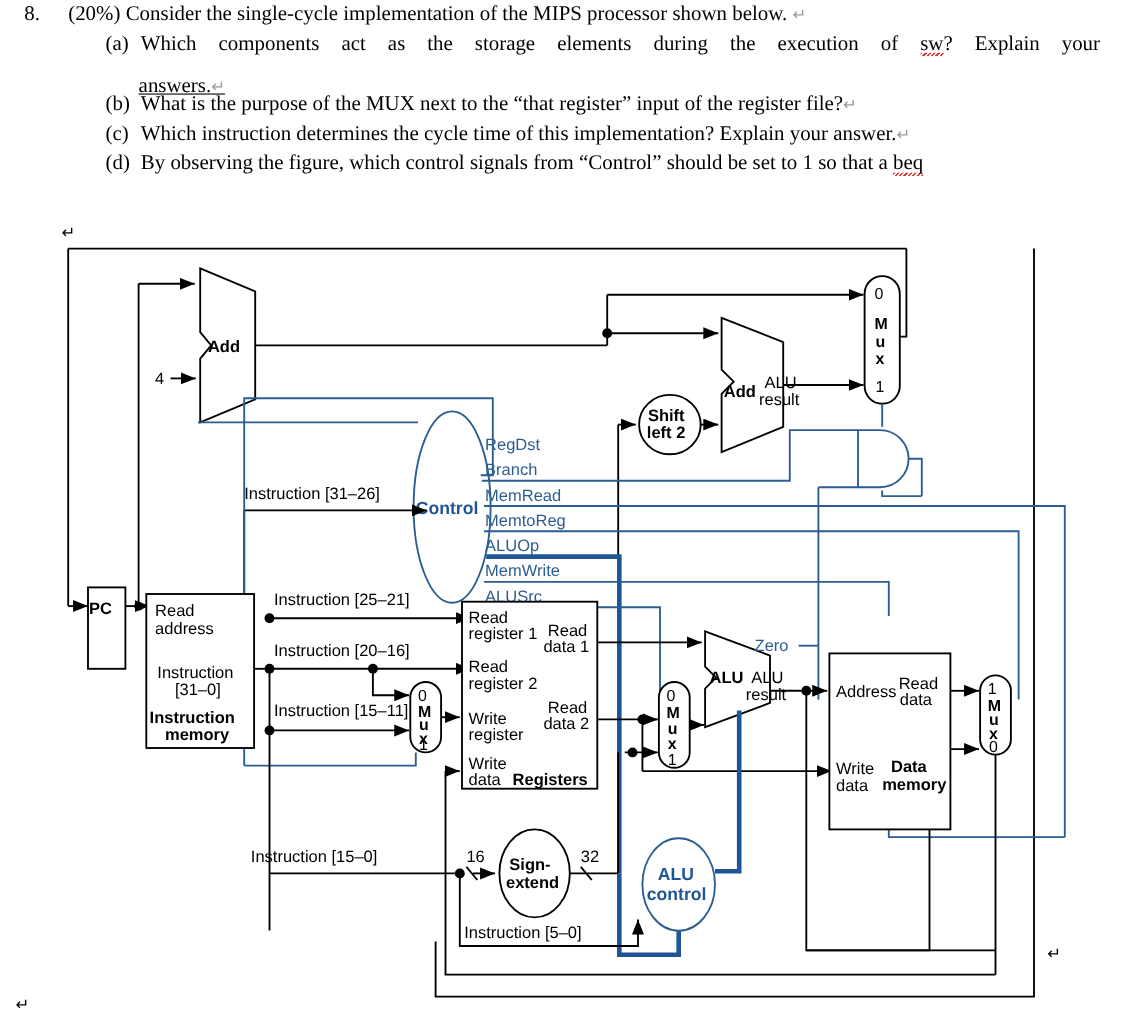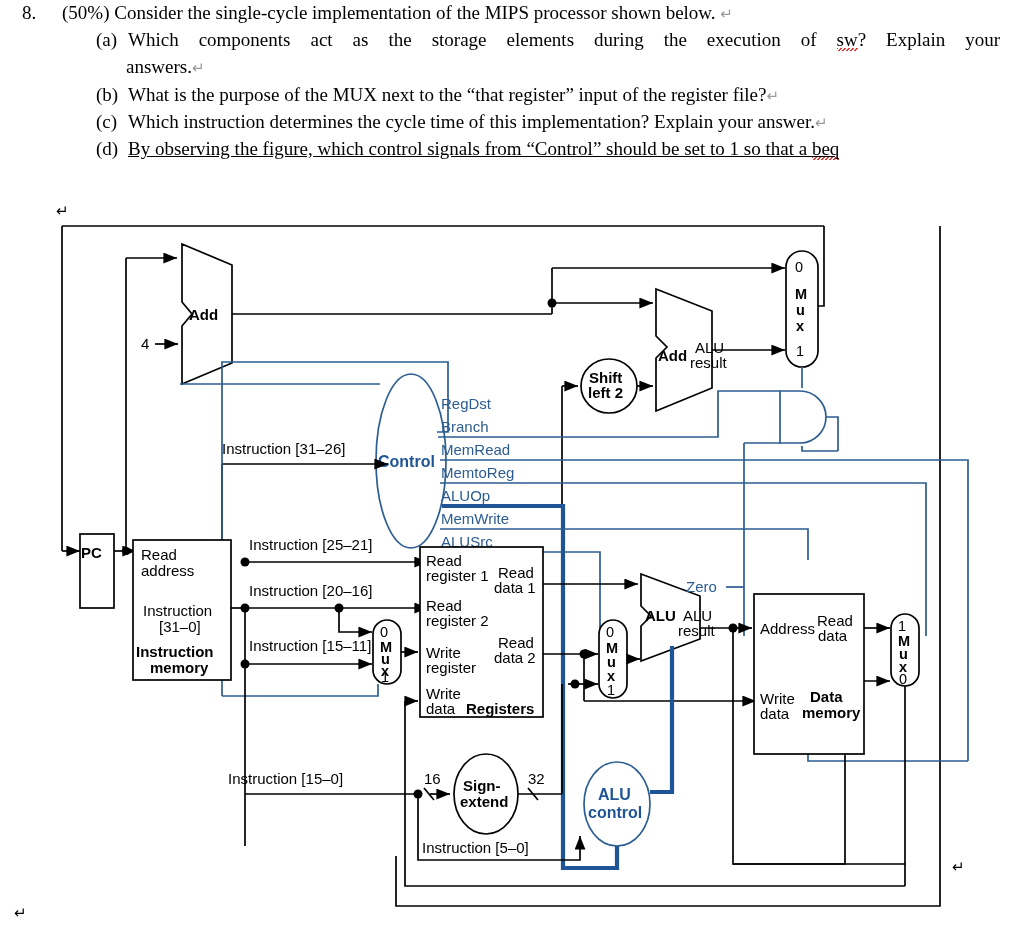--- a/index.html
+++ b/index.html
@@ -51,45 +51,45 @@
   .dot{fill:#000;}
 </style>
 </head>
 <body>
 
 <div id="qblock">
 
   <span class="qnum">8.</span>
 
   <span class="qlead">
-    <span>(50%) Consider the single-cycle implementation of the MIPS processor shown below.</span>
+    <span>(20%) Consider the single-cycle implementation of the MIPS processor shown below.</span>
     <span class="pmark">↵</span>
   </span>
 
   <div class="sub" style="left:96px;top:29px;width:900px;">
     <span class="lbl">(a)</span>
     <span class="txt just" style="width:872px;">Which components act as the storage elements during the execution of <span class="sq">sw</span>? Explain your</span>
   </div>
-  <div class="sub" style="left:126px;top:56px;">
+  <div class="sub" style="left:126px;top:68px;text-decoration:underline;">
     <span>answers.</span><span class="pmark">↵</span>
   </div>
 
   <div class="sub" style="left:96px;top:84px;width:900px;">
     <span class="lbl">(b)</span>
     <span class="txt"><span>What is the purpose of the MUX next to the “that register” input of the register file?</span><span class="pmark">↵</span></span>
   </div>
 
   <div class="sub" style="left:96px;top:111px;width:900px;">
     <span class="lbl">(c)</span>
     <span class="txt"><span>Which instruction determines the cycle time of this implementation? Explain your answer.</span><span class="pmark">↵</span></span>
   </div>
 
   <div class="sub" style="left:96px;top:138px;width:900px;">
     <span class="lbl">(d)</span>
-    <span class="txt" style="width:872px;text-decoration:underline;">By observing the figure, which control signals from “Control” should be set to 1 so that a <span class="sq">beq</span></span>
+    <span class="txt" style="width:872px;">By observing the figure, which control signals from “Control” should be set to 1 so that a <span class="sq">beq</span></span>
   </div>
 </div>
 
 <div id="diagram">
 <svg width="1024" height="739" viewBox="0 0 1024 739" xmlns="http://www.w3.org/2000/svg">
   <defs>
     <marker id="ar" markerWidth="9" markerHeight="9" refX="8" refY="3.2" orient="auto">
       <path d="M0,0 L8,3.2 L0,6.4 z" fill="#000"></path>
     </marker>
   </defs>

